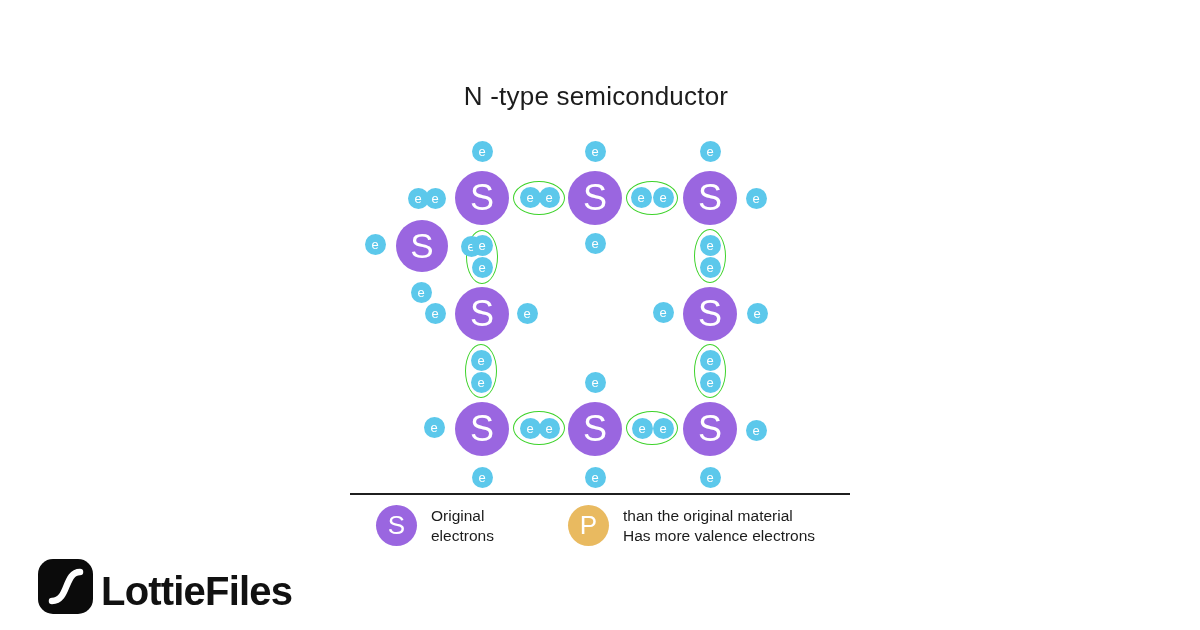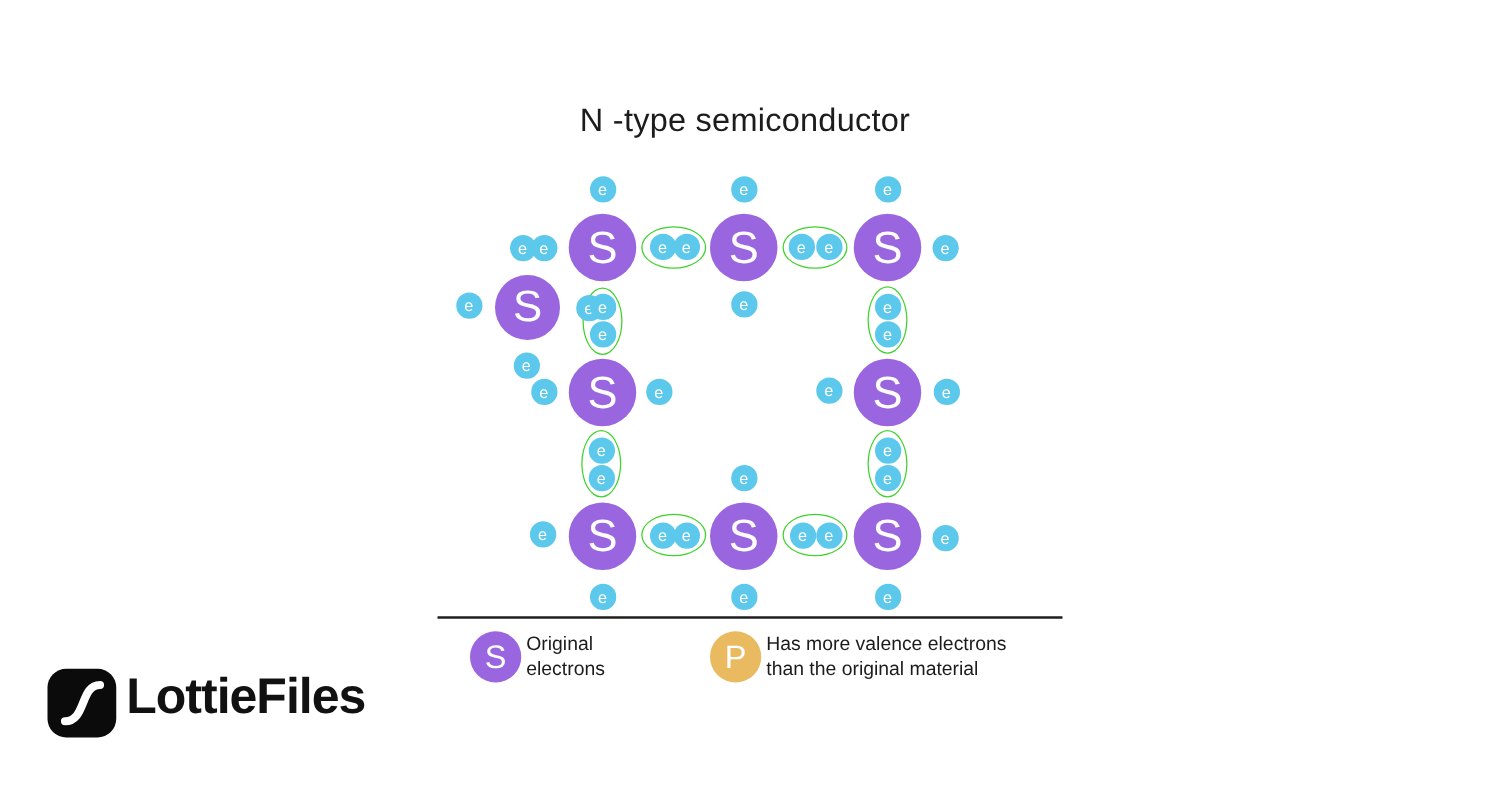--- a/index.html
+++ b/index.html
@@ -40,24 +40,24 @@
   .legend-item-1 { left:376px; top:505px; }
   .legend-item-2 { left:568px; top:505px; }
   .legend-circle {
     width:41px; height:41px; border-radius:50%; color:#fff;
     font-size:26px; display:flex; align-items:center; justify-content:center;
     flex:0 0 auto;
   }
   .legend-circle.purple { background:var(--purple); }
   .legend-circle.orange { background:var(--orange); }
   .legend-label {
-    margin-left:4px; font-size:15.5px; line-height:20px; color:var(--ink);
+    margin-left:14px; font-size:15.5px; line-height:20px; color:var(--ink);
     white-space:nowrap;
   }
-  .footer { position:absolute; left:38px; top:535px; display:flex; align-items:flex-start; }
+  .footer { position:absolute; left:38px; top:559px; display:flex; align-items:flex-end; }
   .logo-mark {
     width:55px; height:55px; border-radius:15px; background:var(--logo);
     display:flex; align-items:center; justify-content:center; flex:0 0 auto;
   }
   .logo-text {
     margin-left:8px; font-size:40px; font-weight:700; color:#111;
     letter-spacing:-0.8px;
   }
 </style>
 </head>
@@ -129,22 +129,22 @@
     <div class="legend-circle purple">S</div>
     <div class="legend-label">
       <div>Original</div>
       <div>electrons</div>
     </div>
   </div>
 
   <div class="legend-item legend-item-2">
     <div class="legend-circle orange">P</div>
     <div class="legend-label">
+      <div>than the original material</div>
       <div>Has more valence electrons</div>
-      <div>than the original material</div>
     </div>
   </div>
 
   <div class="footer">
     <div class="logo-mark">
       <svg width="55" height="55" viewBox="0 0 55 55">
         <path d="M 14 42 C 31 42 26 13 42 13" fill="none" stroke="#ffffff" stroke-width="6.5" stroke-linecap="round"></path>
       </svg>
     </div>
     <div class="logo-text">LottieFiles</div>

